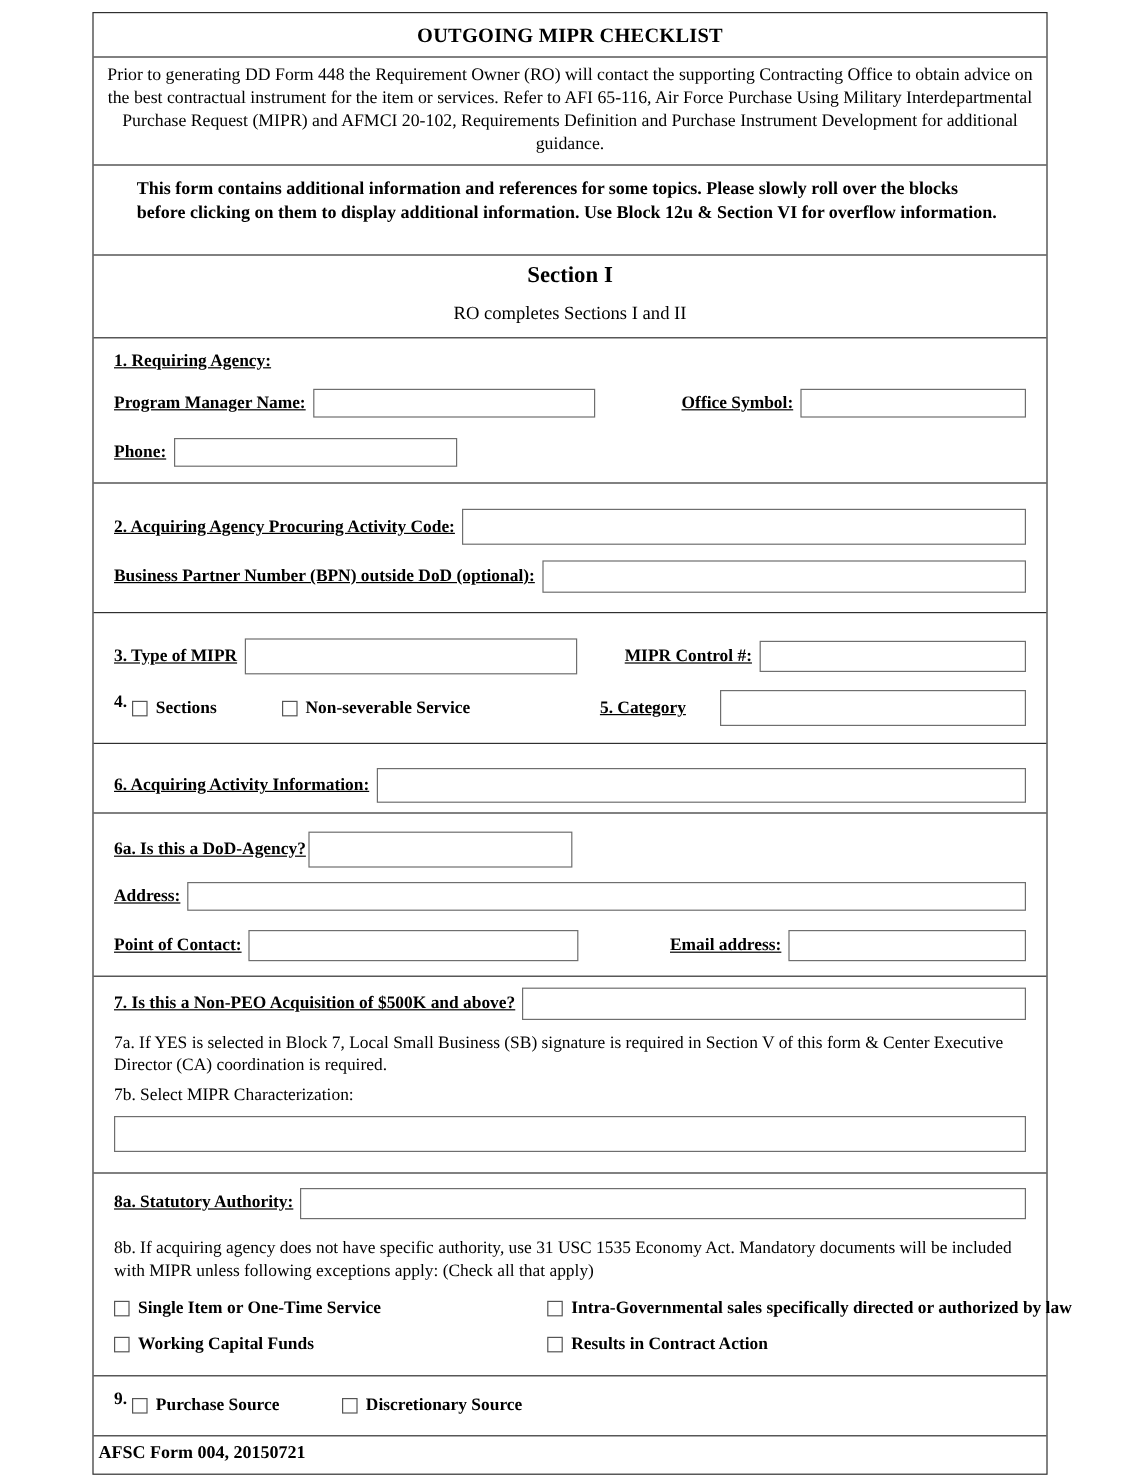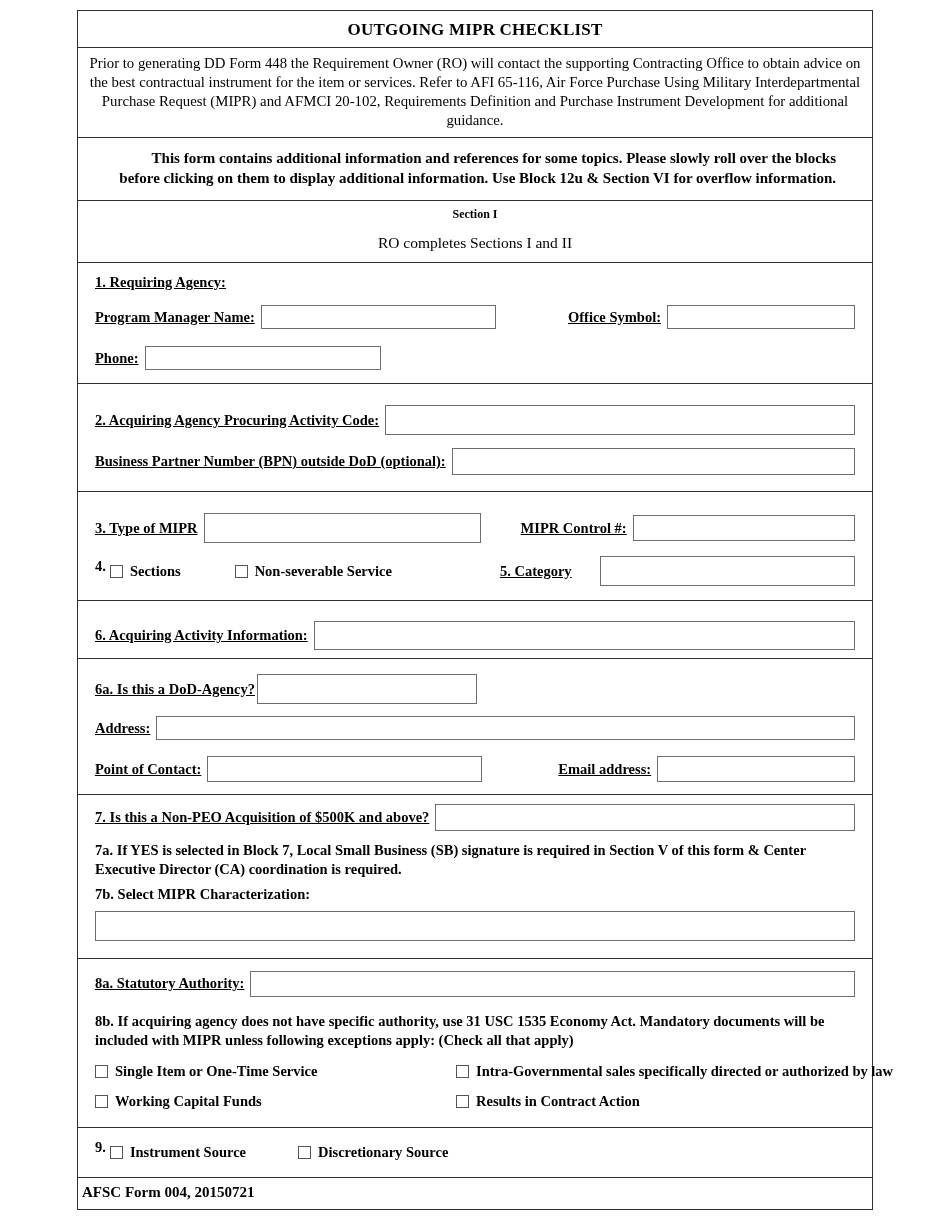--- a/index.html
+++ b/index.html
@@ -25,28 +25,28 @@
     padding: 9px 0 7px;
     letter-spacing: 0.2px;
   }
   .intro {
     text-align: center;
     padding: 6px 9px 7px;
     line-height: 19px;
     font-size: 14.8px;
   }
   .notice {
-    text-align: right;
+    text-align: left;
     font-weight: bold;
-    padding: 10px 36px 12px;
+    padding: 10px 36px 24px;
     line-height: 20px;
     font-size: 15px;
   }
   .sec1 { text-align: center; padding: 6px 0 10px; }
-  .sec1-title { font-weight: bold; font-size: 12px; }
+  .sec1-title { font-weight: bold; font-size: 19px; }
   .sec1-sub { margin-top: 12px; font-size: 15.5px; }
   .block { padding: 12px 17px 12px; }
   .row { display: flex; align-items: center; }
   .flabel { font-weight: bold; white-space: nowrap; margin-right: 6px; text-decoration: underline; }
   .box {
     border: 1px solid #6e6e6e;
     background: #fff;
     height: 24px;
     font: inherit;
     padding: 0 4px;
@@ -57,21 +57,21 @@
     display: inline-block;
     width: 13px; height: 13px;
     border: 1px solid #555;
     background: #fff;
     margin-right: 7px;
     flex: none;
     cursor: pointer;
   }
   .cblabel { font-weight: bold; white-space: nowrap; }
   .num { font-weight: bold; position: relative; top: -5px; margin-right: 4px; }
-  .note { font-weight: bold; line-height: 18.5px; }
+  .note { font-weight: normal; line-height: 18.5px; }
   .footer { font-weight: bold; padding: 6px 4px 8px; font-size: 15px; }
 </style>
 </head>
 <body>
 
 <div class="form">
 
   <div class="sec title-row">OUTGOING MIPR CHECKLIST</div>
 
   <div class="sec intro">Prior to generating DD Form 448 the Requirement Owner (RO) will contact the supporting Contracting Office to obtain advice on the best contractual instrument for the item or services.  Refer to AFI 65-116, Air Force Purchase Using Military Interdepartmental Purchase Request (MIPR) and AFMCI 20-102, Requirements Definition and Purchase Instrument Development for additional guidance.</div>
@@ -185,21 +185,21 @@
         <span class="cb"></span>
         <span class="cblabel">Results in Contract Action</span>
       </div>
     </div>
   </div>
 
   <div class="sec block" style="padding:16px 17px 16px">
     <div class="row">
       <span class="num">9.</span>
       <span class="cb"></span>
-      <span class="cblabel">Instrument Source</span>
+      <span class="cblabel">Purchase Source</span>
       <span class="cb" style="margin-left:52px"></span>
       <span class="cblabel">Discretionary Source</span>
     </div>
   </div>
 
   <div class="footer">AFSC Form 004, 20150721</div>
 
 </div>
 
 </body></html>

